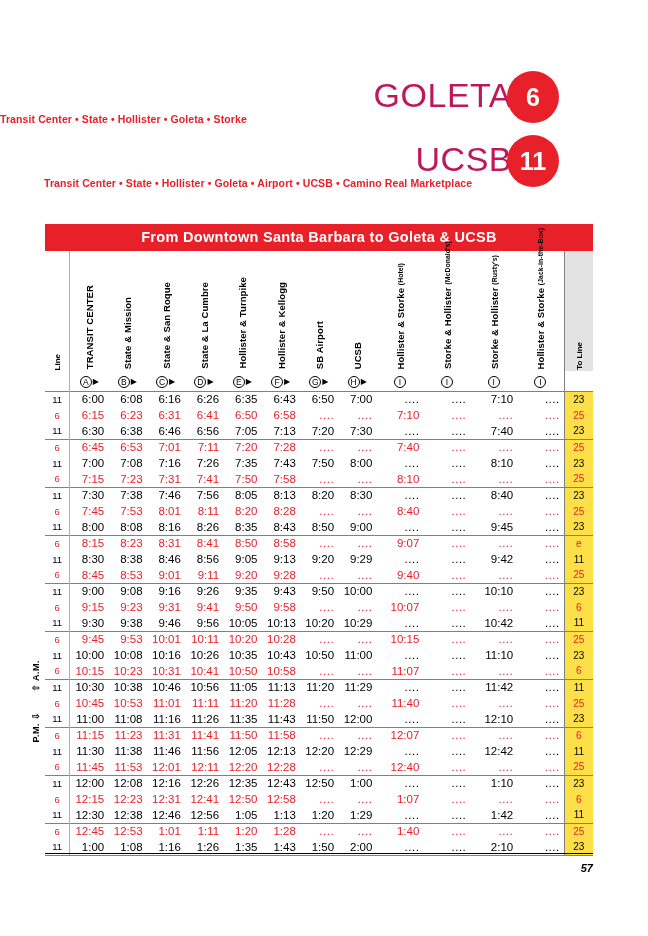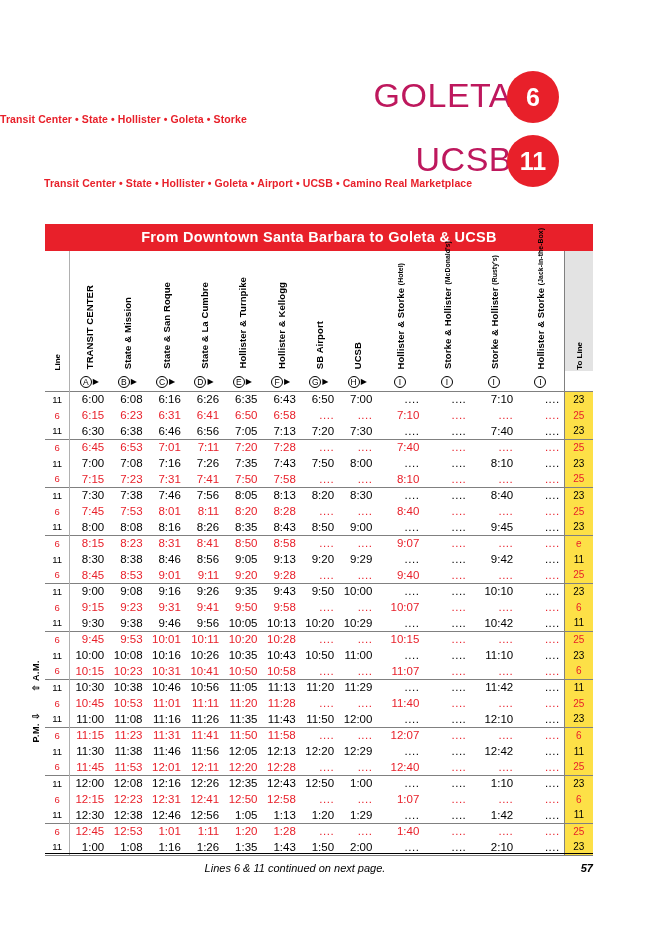--- a/index.html
+++ b/index.html
@@ -757,16 +757,15 @@
             <td class="dots ">....</td>
             <td class="pm">2:10</td>
             <td class="dots ">....</td>
             <td class="toline-col">23</td>
           </tr>
         </tbody>
     </table>
   </div>
 
   <div class="footer-rule"></div>
-  <div class="footer-note">Lines 6 &amp; 11 continued on next page.</div>
   <div class="page-num">57</div>
 
 </div>
 
 </body></html>

